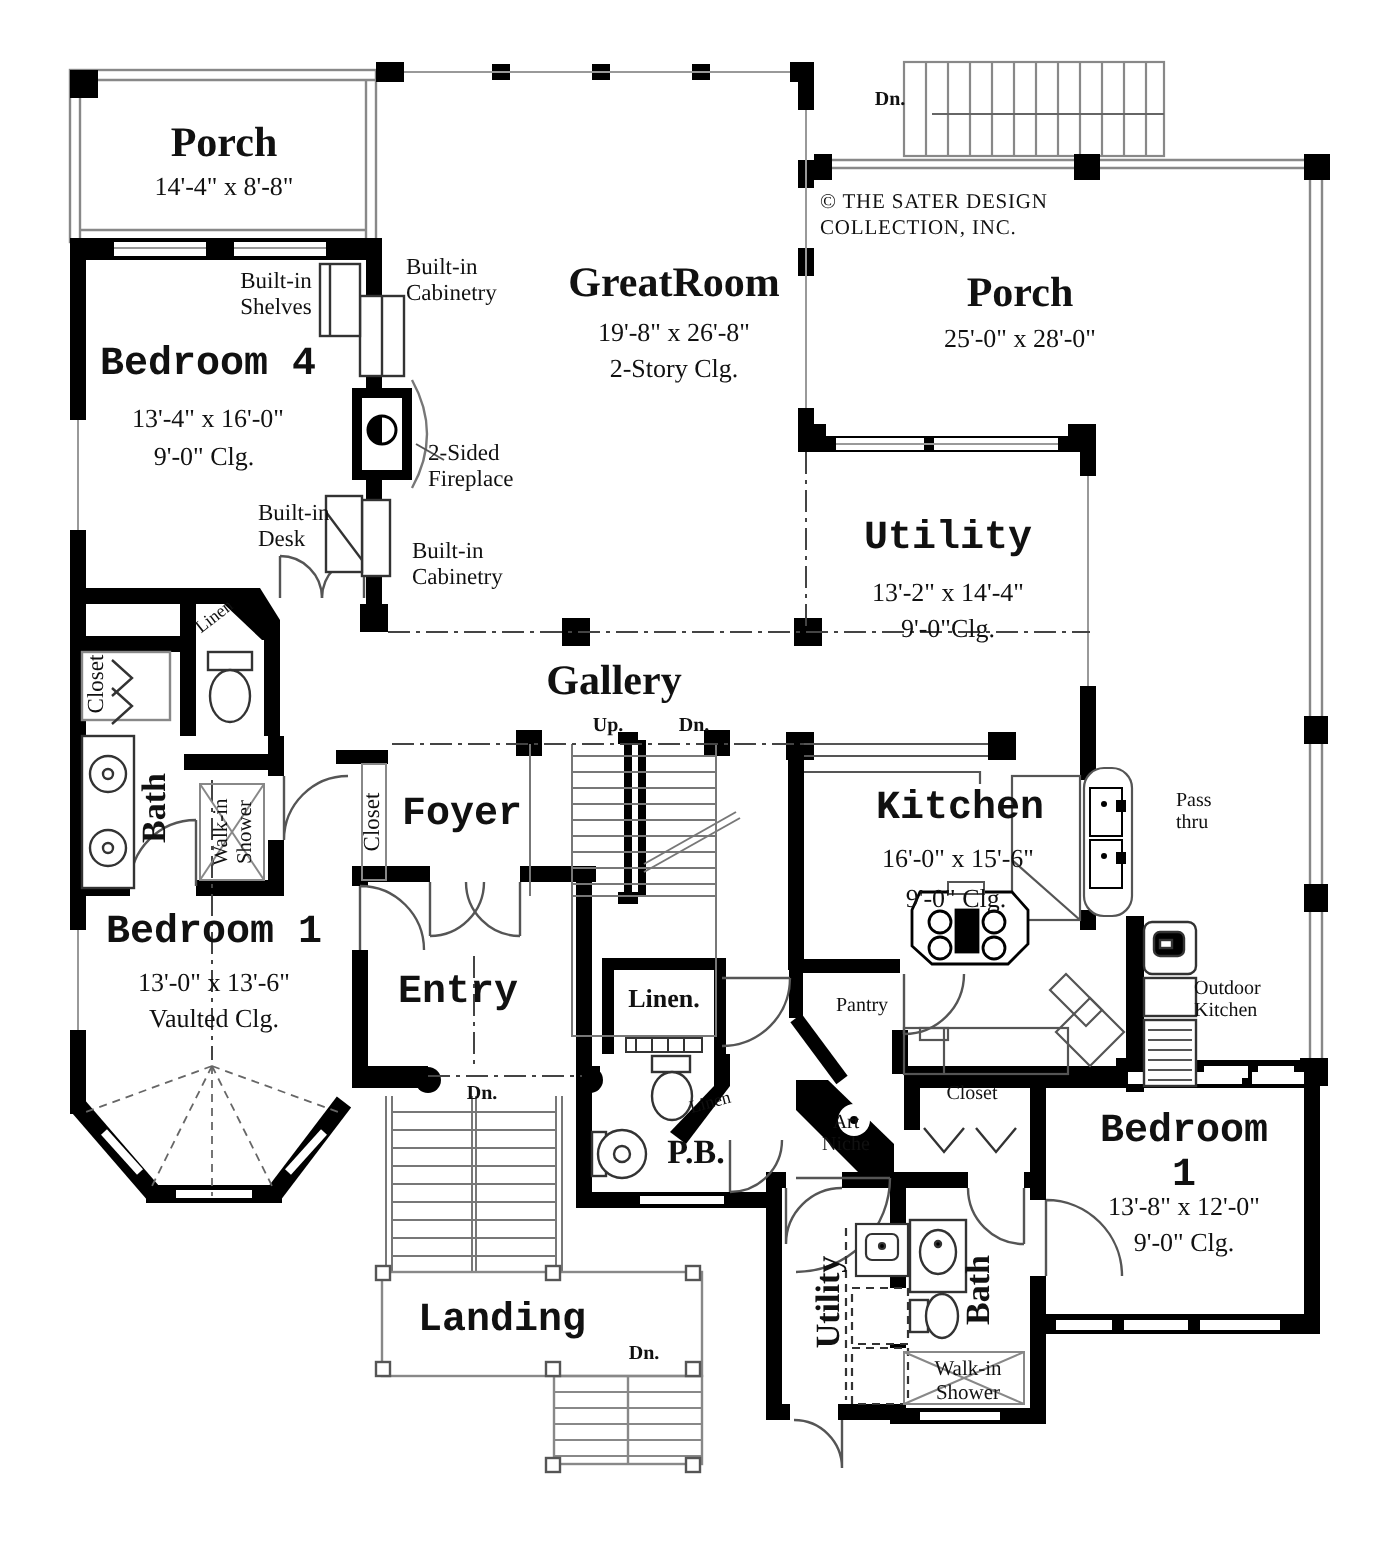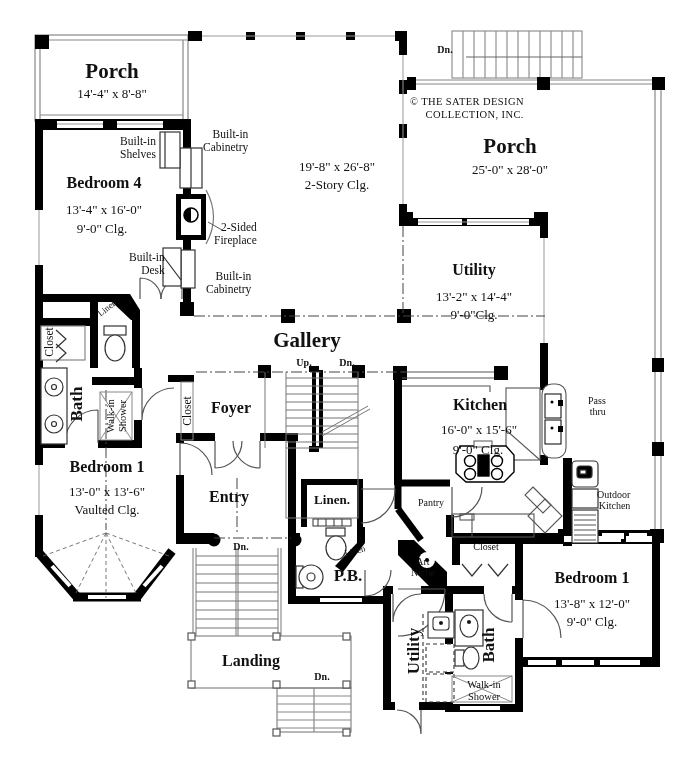--- a/index.html
+++ b/index.html
@@ -1,27 +1,27 @@
 <!DOCTYPE html>
 <html><head>
 <meta charset="utf-8">
 <style>
   html,body{margin:0;padding:0;background:#fff;}
   .plan{position:relative;width:700px;height:771px;background:#fff;overflow:hidden;
         font-family:"Liberation Serif","DejaVu Serif",serif;color:#000;}
   .plan svg{position:absolute;left:0;top:0;}
   .lbl{position:absolute;transform:translate(-50%,-50%);text-align:center;
        white-space:pre-line;line-height:1.12;color:#111;}
-  .la{transform:translate(0,-50%);text-align:right;}
+  .la{transform:translate(0,-50%);text-align:left;}
   .rot{transform:translate(-50%,-50%) rotate(-90deg);}
   .rt15{transform:translate(-50%,-50%) rotate(-15deg);}
   .rt38{transform:translate(-50%,-50%) rotate(-38deg);}
   .b{font-weight:bold;}
   .s21{font-size:21px;}
-  .s20{font-size:16px;}
+  .s20{font-size:20px;font-family:Liberation Mono, monospace;}
   .s17{font-size:17px;}
   .s13{font-size:13px;}
   .s12{font-size:10px;}
   .s11{font-size:11.5px;}
   .s10{font-size:10.5px;}
   .s9{font-size:9px;}
   .cp{font-size:10.5px;letter-spacing:.4px;line-height:1.25;}
 </style>
 </head>
 <body>
@@ -396,20 +396,21 @@
 Shelves</div>
   <div class="lbl la s11" style="left:203px;top:141px">Built-in
 Cabinetry</div>
   <div class="lbl la s11" style="left:214px;top:234px">2-Sided
 Fireplace</div>
   <div class="lbl la s11" style="left:129px;top:264px">Built-in
 Desk</div>
   <div class="lbl la s11" style="left:206px;top:283px">Built-in
 Cabinetry</div>
 
+  <div class="lbl b s21" style="left:337px;top:142px">GreatRoom</div>
   <div class="lbl s13" style="left:337px;top:167px">19'-8" x 26'-8"</div>
   <div class="lbl s13" style="left:337px;top:185px">2-Story Clg.</div>
 
   <div class="lbl b s12" style="left:445px;top:50px">Dn.</div>
   <div class="lbl la cp" style="left:410px;top:108px"><span>© THE SATER DESIGN</span><br><span>COLLECTION, INC.</span></div>
 
   <div class="lbl b s21" style="left:510px;top:147px">Porch</div>
   <div class="lbl s13" style="left:510px;top:170px">25'-0" x 28'-0"</div>
 
   <div class="lbl b s20" style="left:474px;top:270px">Utility</div>

